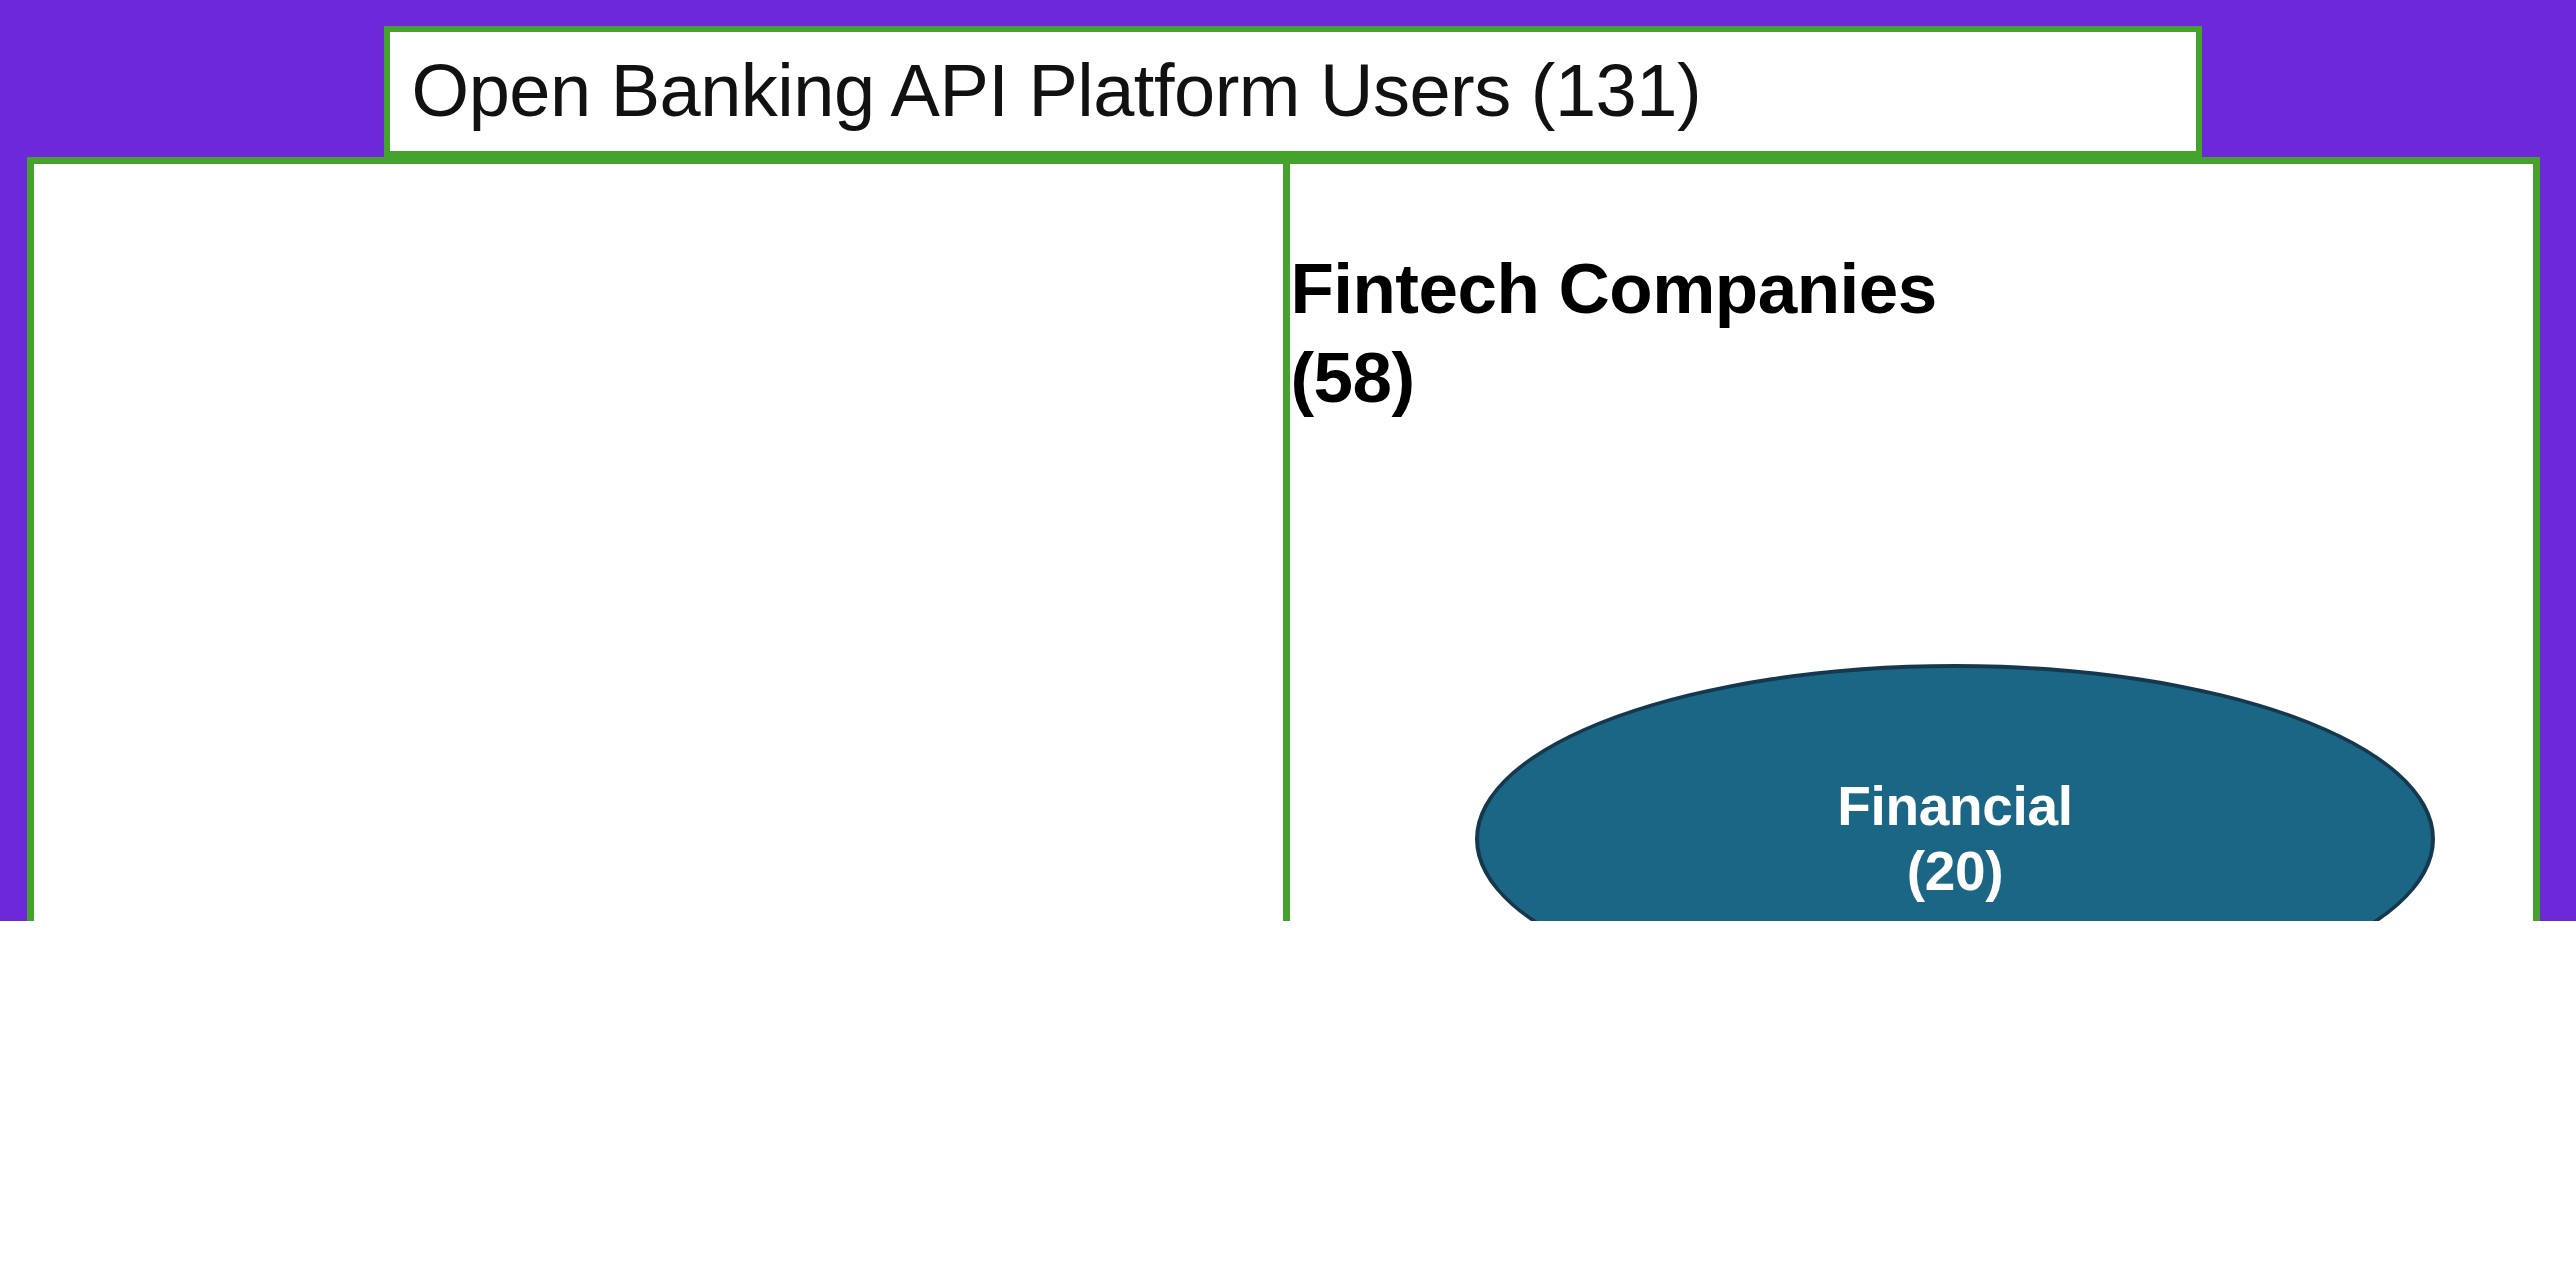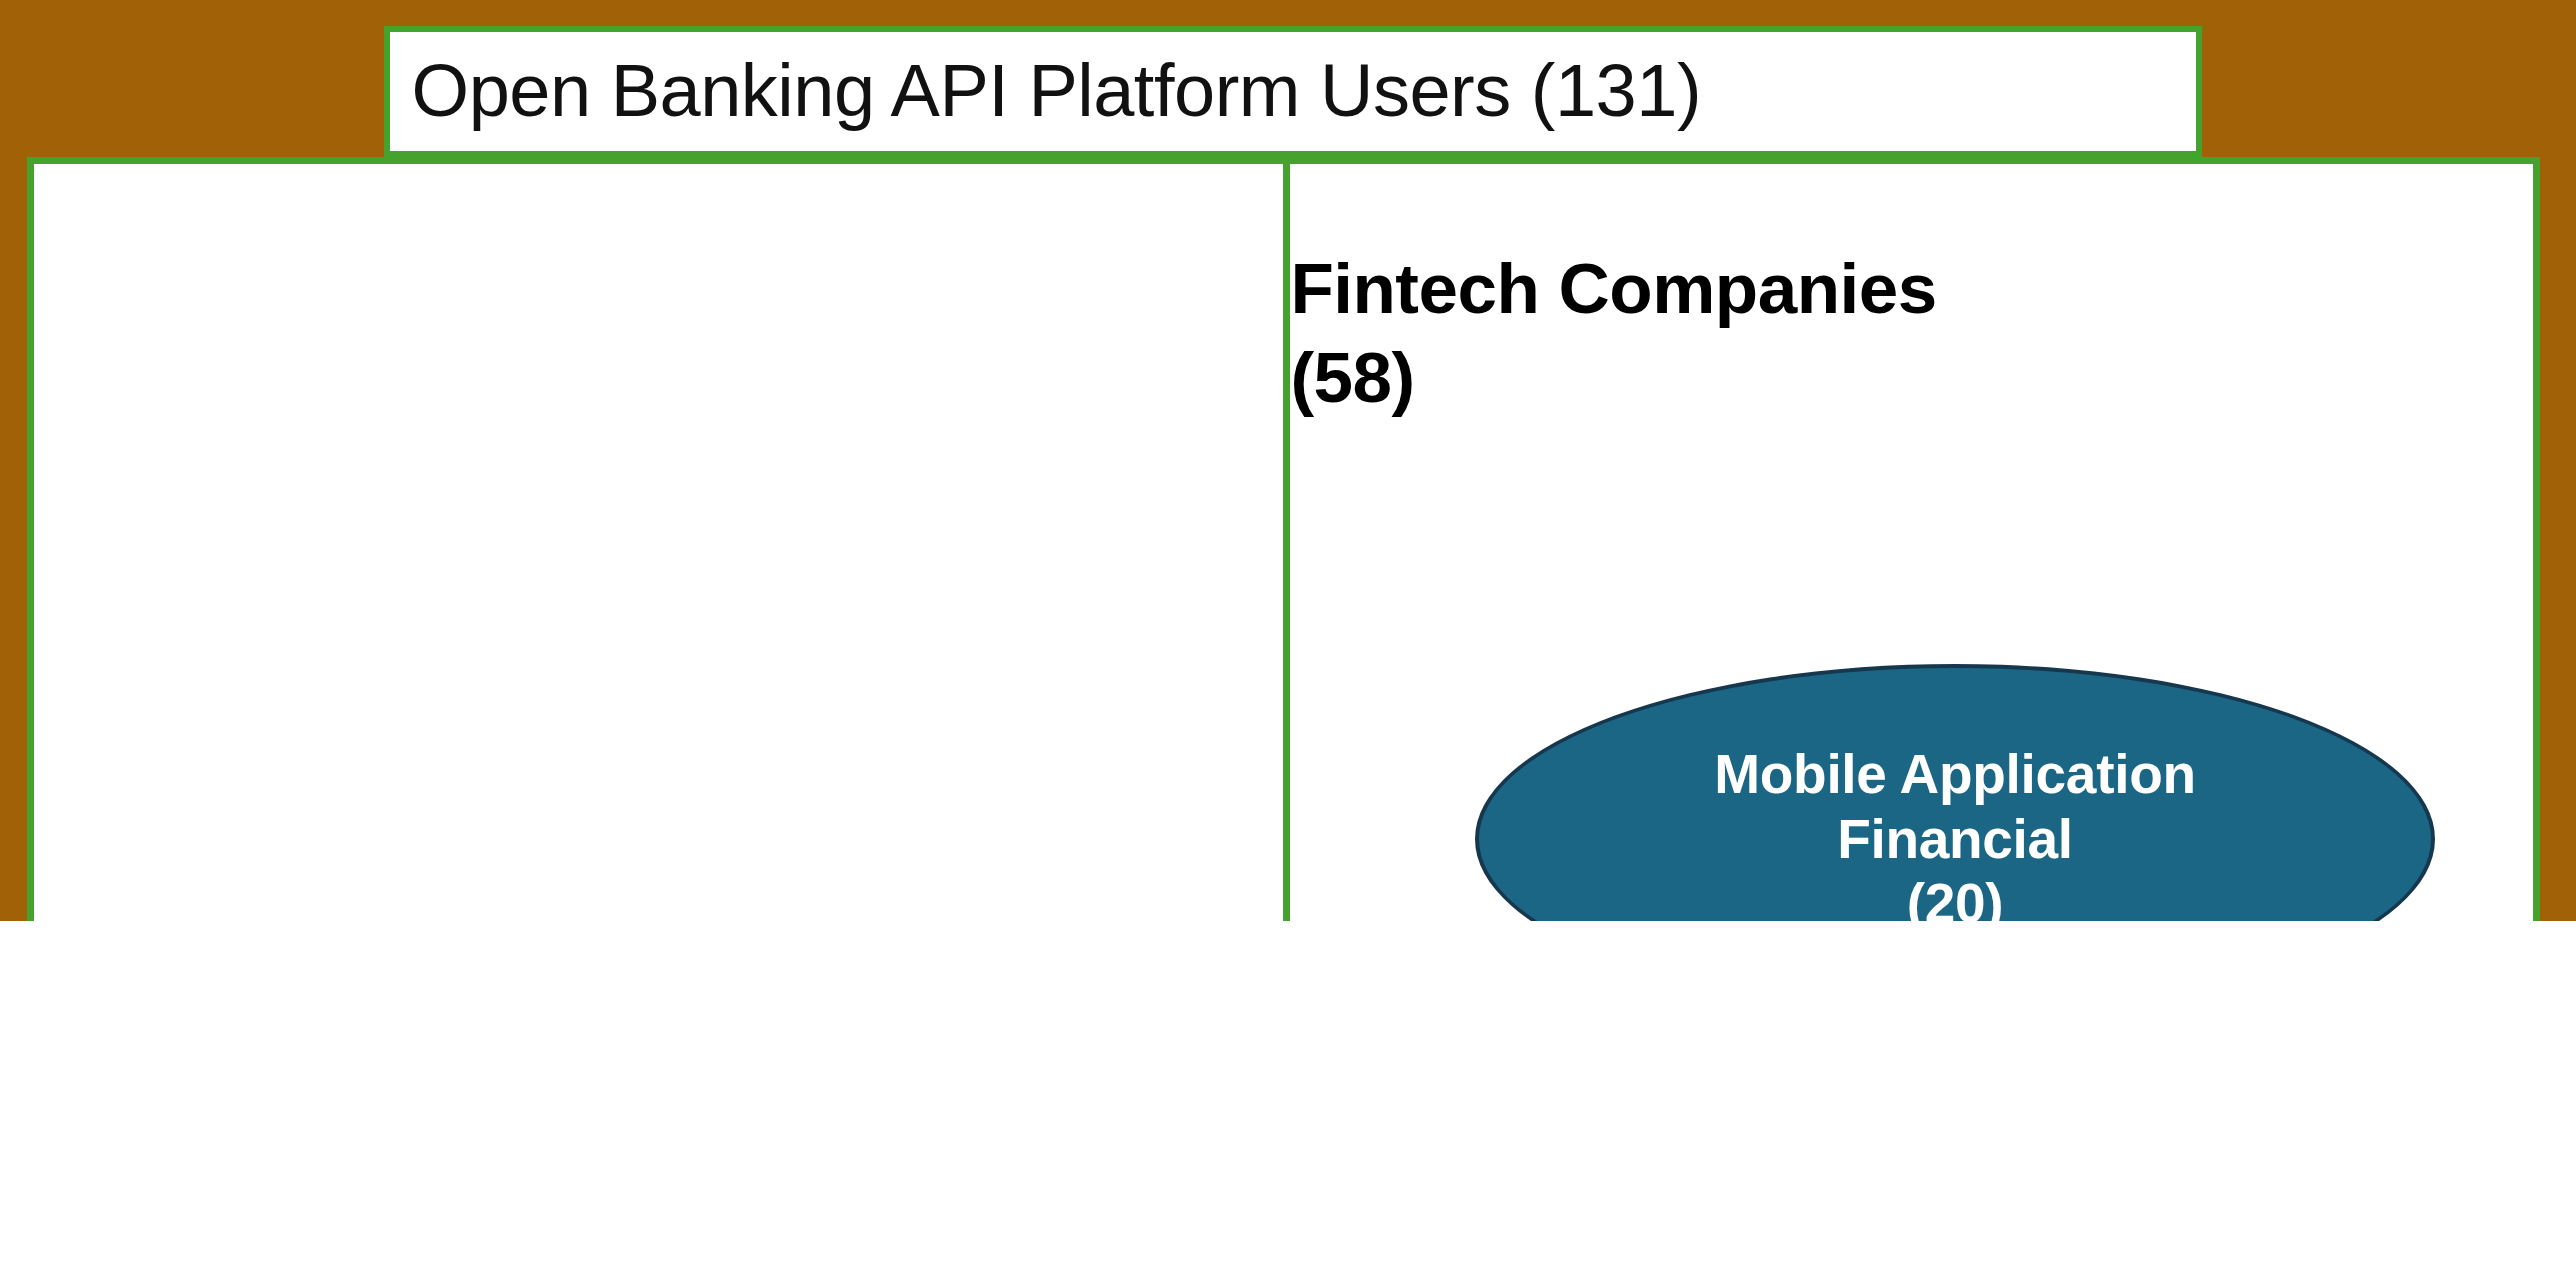--- a/index.html
+++ b/index.html
@@ -10,21 +10,21 @@
   }
   body {
     font-family: "Liberation Sans", sans-serif;
     -webkit-font-smoothing: antialiased;
   }
 
   #canvas {
     position: relative;
     width: 2576px;
     height: 921px;
-    background: #a16207;
+    background: #6d28d9;
     overflow: hidden;
   }
 
   
   .title-box {
     position: absolute;
     left: 384px;
     top: 25.5px;
     width: 1818px;
     height: 131px;
@@ -153,20 +153,19 @@
         <span>Fintech Companies</span>
         <span class="count">(58)</span>
       </div>
     </div>
 
   </div>
 
   <div class="ellipse-wrap">
     <div class="ellipse-shape" style="background: rgb(27, 102, 133); border-color: rgb(22, 56, 78);"></div>
     <div class="ellipse-label">
-      <span>Mobile Application</span>
       <span>Financial</span>
       <span>(20)</span>
     </div>
   </div>
 
 </div>
 
 
 </body></html>

